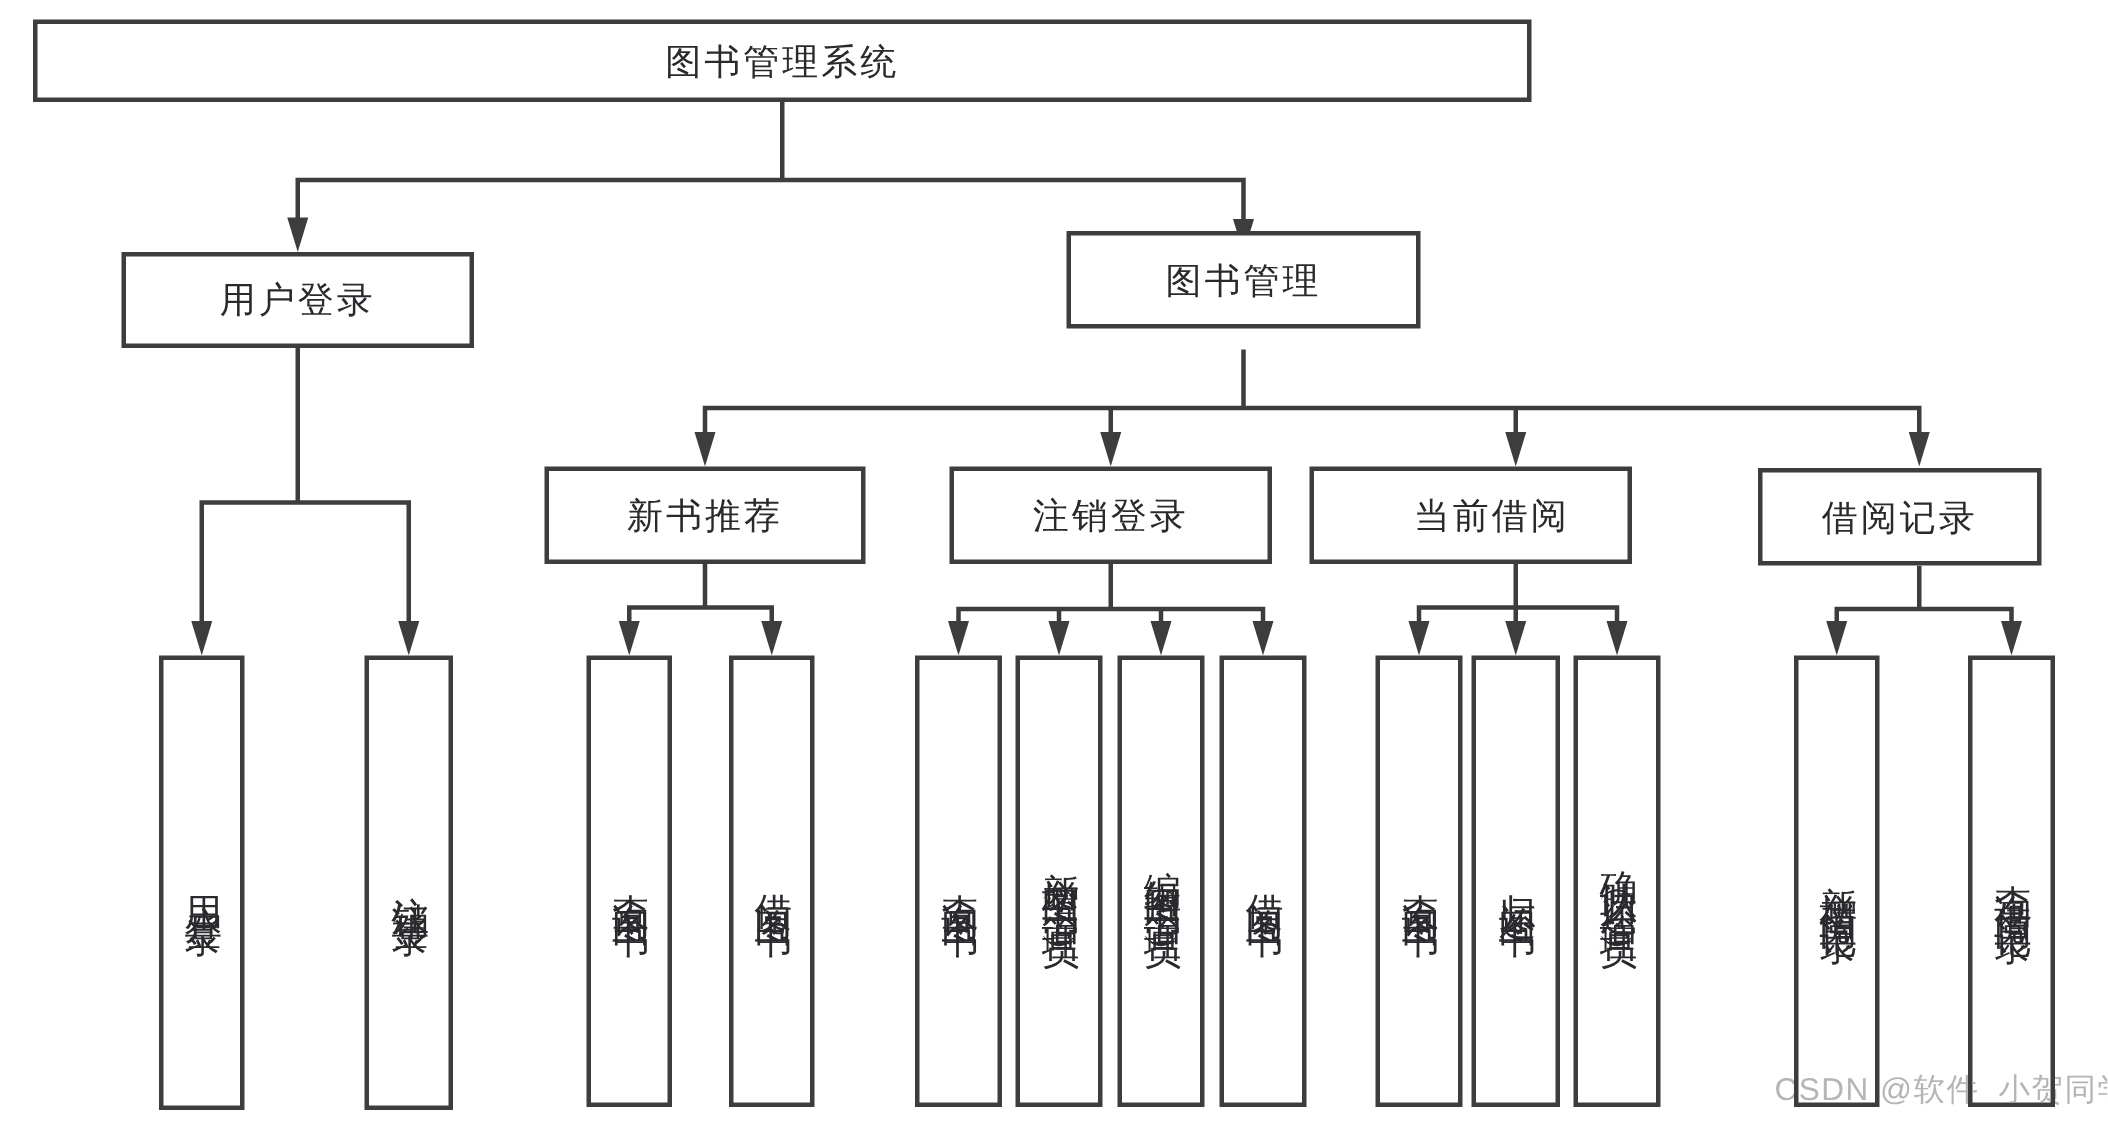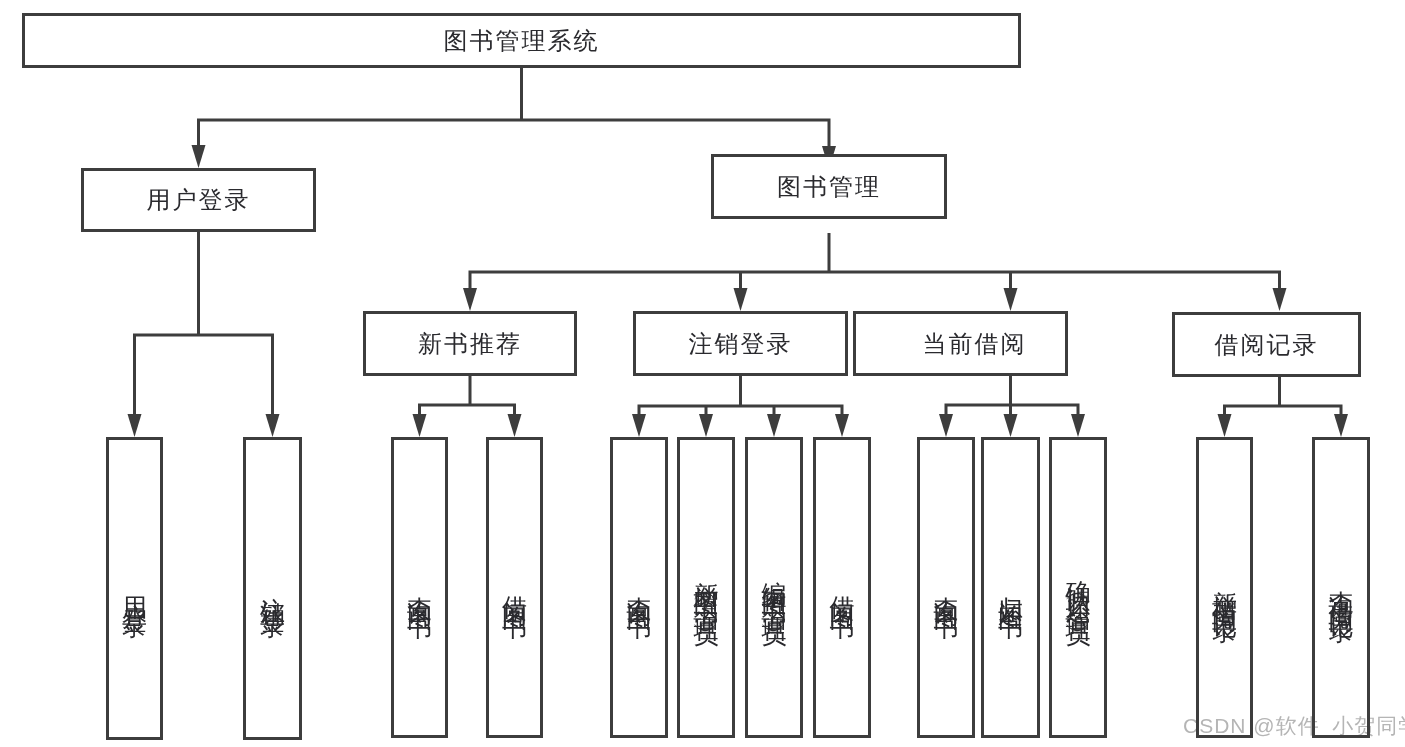--- a/index.html
+++ b/index.html
@@ -86,21 +86,21 @@
     </g>
   </svg>
 
   <div class="hbox" style="left:22px; top:13px; width:999px; height:55px;">图书管理系统</div>
 
   <div class="hbox" style="left:81px; top:168px; width:235px; height:64px;">用户登录</div>
   <div class="hbox" style="left:711px; top:154px; width:236px; height:65px;">图书管理</div>
 
   <div class="hbox" style="left:363px; top:311px; width:214px; height:65px;">新书推荐</div>
   <div class="hbox" style="left:633px; top:311px; width:215px; height:65px;">注销登录</div>
-  <div class="hbox" style="left:853px; top:311px; width:215px; height:65px;padding-left:28px;">当前借阅</div>
+  <div class="hbox" style="left:873px; top:311px; width:215px; height:65px;padding-left:28px;">当前借阅</div>
   <div class="hbox" style="left:1172px; top:312px; width:189px; height:65px;">借阅记录</div>
 
   <div class="vbox" style="left:106px; top:437px; width:57px; height:303px;">用户登录</div>
   <div class="vbox" style="left:243px; top:437px; width:59px; height:303px;">注销登录</div>
 
   <div class="vbox" style="left:391px; top:437px; width:57px; height:301px;">查询图书</div>
   <div class="vbox" style="left:486px; top:437px; width:57px; height:301px;">借阅图书</div>
 
   <div class="vbox" style="left:610px; top:437px; width:58px; height:301px;">查询图书</div>
   <div class="vbox" style="left:677px; top:437px; width:58px; height:301px;">新增图书（管理员）</div>

